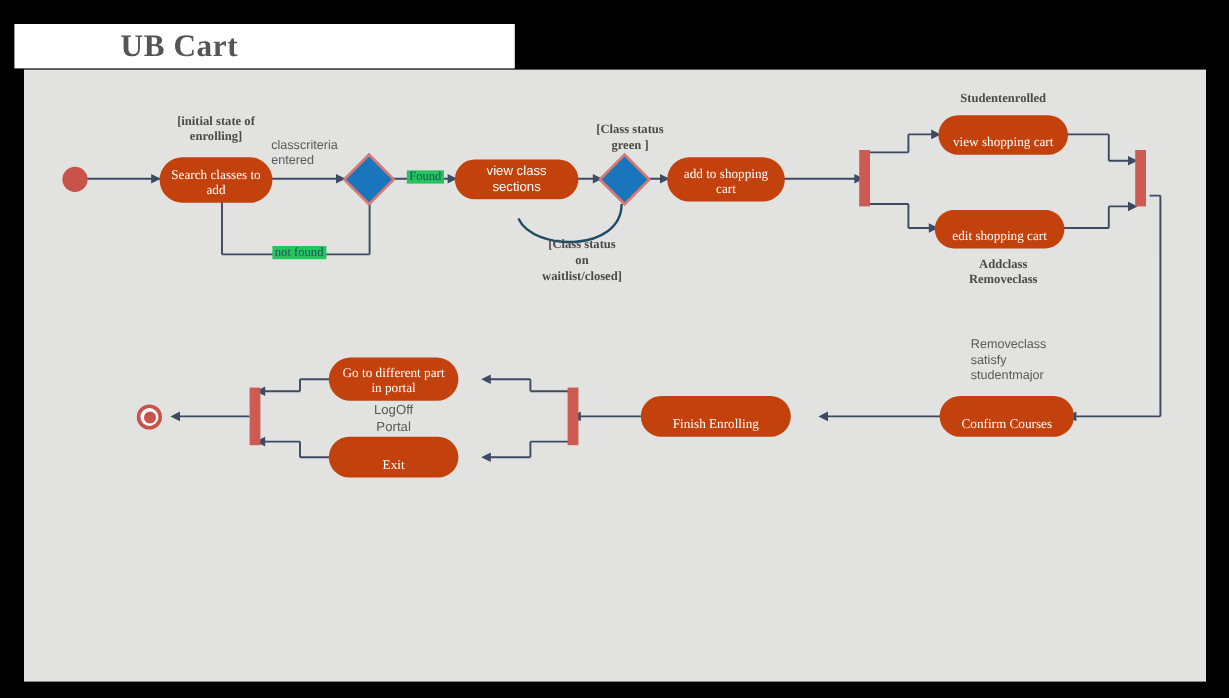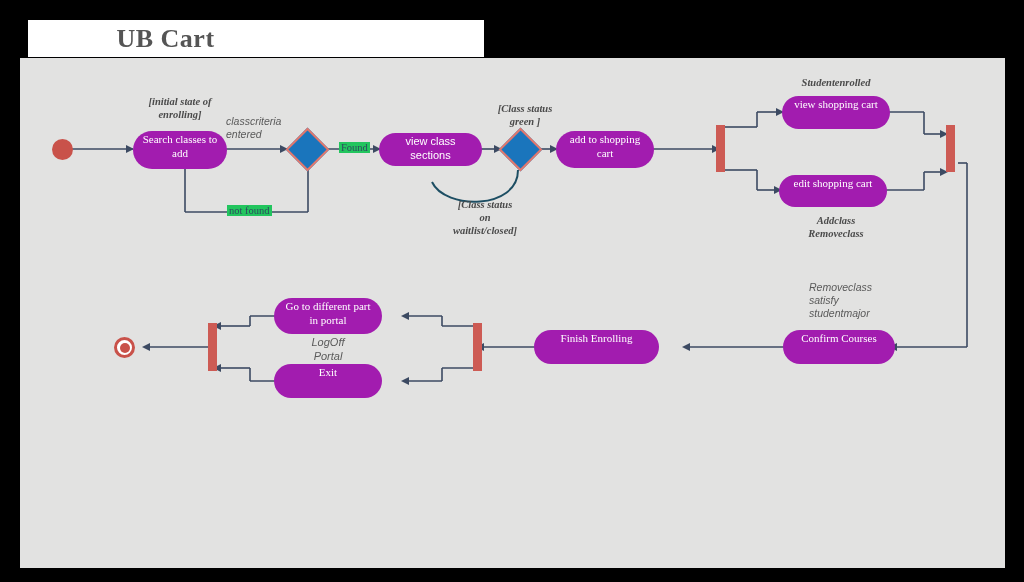--- a/index.html
+++ b/index.html
@@ -1,32 +1,32 @@
 <!DOCTYPE html>
 <html><head>
 <meta charset="utf-8">
 <style>
   html,body{margin:0;padding:0;background:#000;}
   body{width:1024px;height:582px;position:relative;overflow:hidden;
        font-family:"Liberation Serif",serif;}
   #stage{position:absolute;left:0;top:0;width:1024px;height:582px;background:#000;}
 
   
-  .titlebar{position:absolute;left:12px;top:20px;width:456px;height:37px;background:#fff;margin-left:16px;}
+  .titlebar{position:absolute;left:12px;top:20px;width:417px;height:37px;background:#fff;}
   .titlebar .t{position:absolute;left:0;top:0;width:405px;height:37px;
       display:flex;align-items:center;justify-content:center;
       font-family:"Liberation Serif",serif;font-weight:bold;font-size:26px;color:#555;
       letter-spacing:.5px;padding-right:130px;box-sizing:border-box;}
 
   
   .canvas{position:absolute;left:20px;top:58px;width:985px;height:510px;background:#e2e2e1;}
 
   
-  .node{position:absolute;background:#a21caf;border-radius:20px;color:#fff;
-        display:flex;align-items:flex-start;justify-content:center;text-align:center;
+  .node{position:absolute;background:#c2410c;border-radius:20px;color:#fff;
+        display:flex;align-items:flex-end;justify-content:center;text-align:center;
         font-family:"Liberation Serif",serif;font-size:11px;line-height:1.25;
         box-sizing:border-box;padding:2px 6px;}
   .node.sans{font-family:"Liberation Sans",sans-serif;}
 
   
   .startnode{position:absolute;border-radius:50%;background:#c9524a;}
   .endnode{position:absolute;border-radius:50%;background:#fff;
            border:3px solid #c9524a;box-sizing:border-box;}
   .endnode:after{content:"";position:absolute;left:50%;top:50%;width:10px;height:10px;
            margin:-5px 0 0 -5px;border-radius:50%;background:#c9524a;}
@@ -42,21 +42,21 @@
   .arrow{position:absolute;width:0;height:0;}
   .arrow.right{border-top:4.5px solid transparent;border-bottom:4.5px solid transparent;
                border-left:8px solid #3c4a62;}
   .arrow.left{border-top:4.5px solid transparent;border-bottom:4.5px solid transparent;
               border-right:8px solid #3c4a62;}
   .arrow.up{border-left:4.5px solid transparent;border-right:4.5px solid transparent;
             border-bottom:8px solid #1d4e63;}
 
   
   .lbl{position:absolute;color:#4a4a4a;text-align:center;line-height:1.25;
-       font-family:"Liberation Serif",serif;font-size:10.5px;font-weight:bold;font-style:italic;}
+       font-family:"Liberation Serif",serif;font-size:10.5px;font-weight:bold;}
   .lbl.sans{font-family:"Liberation Sans",sans-serif;font-weight:normal;font-size:10.5px;color:#5a5a5a;}
   .edgelbl{position:absolute;color:#2d4a5e;font-family:"Liberation Serif",serif;
            font-size:10.5px;background:#22c55e;padding:0 2px;text-align:center;}
 
   svg.overlay{position:absolute;left:0;top:0;width:985px;height:510px;pointer-events:none;}
 </style>
 </head>
 <body>
 
 <div id="stage">

